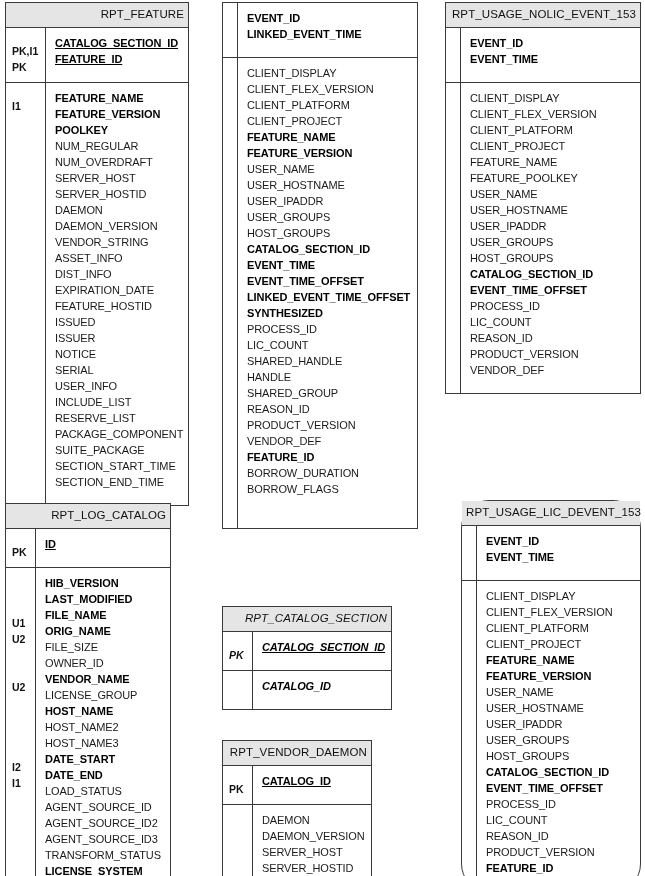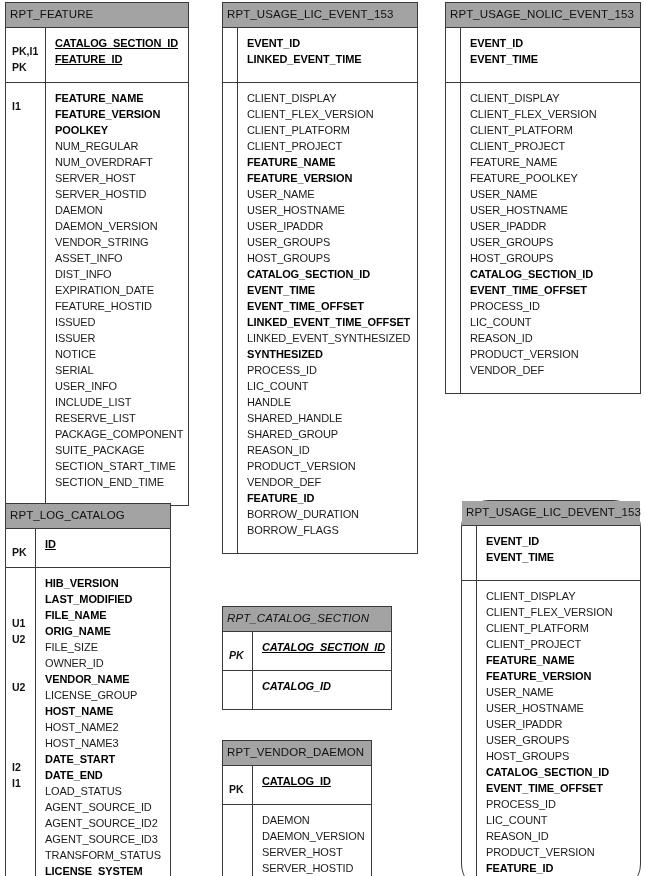--- a/index.html
+++ b/index.html
@@ -20,23 +20,23 @@
     height: 876px;
     overflow: hidden;
   }
   .entity {
     position: absolute;
     border: 1.5px solid #3a3a3a;
     background: #ffffff;
     box-sizing: border-box;
   }
   .entity-title {
-    background: #a3a3a3;
+    background: #e5e5e5;
     border-bottom: 1.5px solid #3a3a3a;
-    text-align: left;
+    text-align: right;
     font-size: 11.5px;
     color: #111111;
     line-height: 1;
     padding: 6px 4px 6px 4px;
     letter-spacing: 0.1px;
     box-sizing: border-box;
   }
   .section {
     display: flex;
     box-sizing: border-box;
@@ -156,21 +156,20 @@
           <div class="attr ">INCLUDE_LIST</div>
           <div class="attr ">RESERVE_LIST</div>
           <div class="attr ">PACKAGE_COMPONENT</div>
           <div class="attr ">SUITE_PACKAGE</div>
           <div class="attr ">SECTION_START_TIME</div>
           <div class="attr ">SECTION_END_TIME</div>
         </div>
       </div>
     </div>
     <div class="entity" style="left: 222px; top: 2px; width: 196px;">
-      <div class="entity-title">RPT_USAGE_LIC_EVENT_153</div>
       <div class="section">
         <div class="keycol narrow">
           <div class="krow empty">&nbsp;</div>
           <div class="krow empty">&nbsp;</div>
         </div>
         <div class="attrcol">
           <div class="attr bold">EVENT_ID</div>
           <div class="attr bold">LINKED_EVENT_TIME</div>
         </div>
       </div>
@@ -214,26 +213,25 @@
           <div class="attr bold">FEATURE_VERSION</div>
           <div class="attr ">USER_NAME</div>
           <div class="attr ">USER_HOSTNAME</div>
           <div class="attr ">USER_IPADDR</div>
           <div class="attr ">USER_GROUPS</div>
           <div class="attr ">HOST_GROUPS</div>
           <div class="attr bold">CATALOG_SECTION_ID</div>
           <div class="attr bold">EVENT_TIME</div>
           <div class="attr bold">EVENT_TIME_OFFSET</div>
           <div class="attr bold">LINKED_EVENT_TIME_OFFSET</div>
-          <div class="attr ">LINKED_EVENT_SYNTHESIZED</div>
           <div class="attr bold">SYNTHESIZED</div>
           <div class="attr ">PROCESS_ID</div>
           <div class="attr ">LIC_COUNT</div>
+          <div class="attr ">SHARED_HANDLE</div>
           <div class="attr ">HANDLE</div>
-          <div class="attr ">SHARED_HANDLE</div>
           <div class="attr ">SHARED_GROUP</div>
           <div class="attr ">REASON_ID</div>
           <div class="attr ">PRODUCT_VERSION</div>
           <div class="attr ">VENDOR_DEF</div>
           <div class="attr bold">FEATURE_ID</div>
           <div class="attr ">BORROW_DURATION</div>
           <div class="attr ">BORROW_FLAGS</div>
         </div>
       </div>
     </div>

